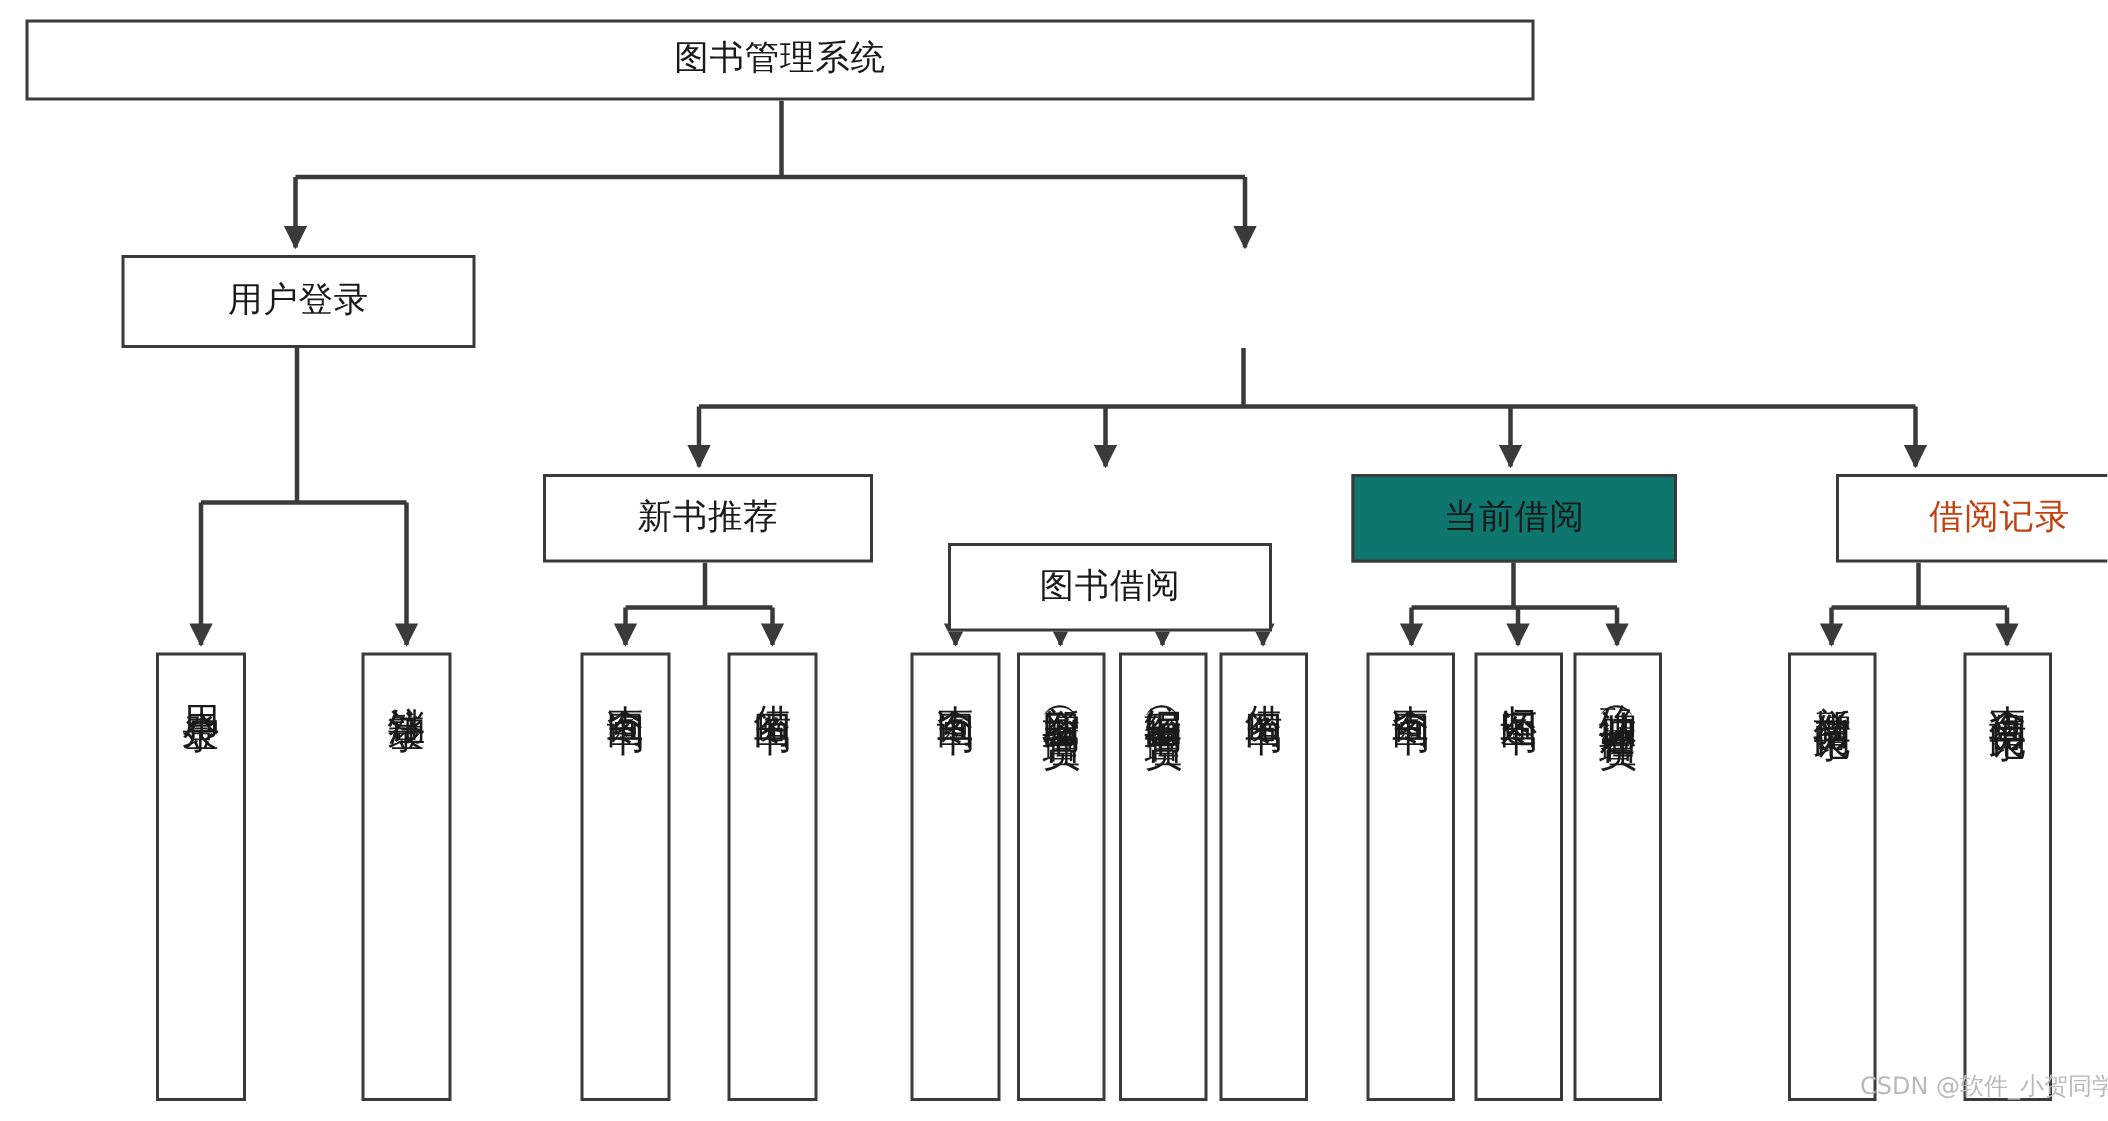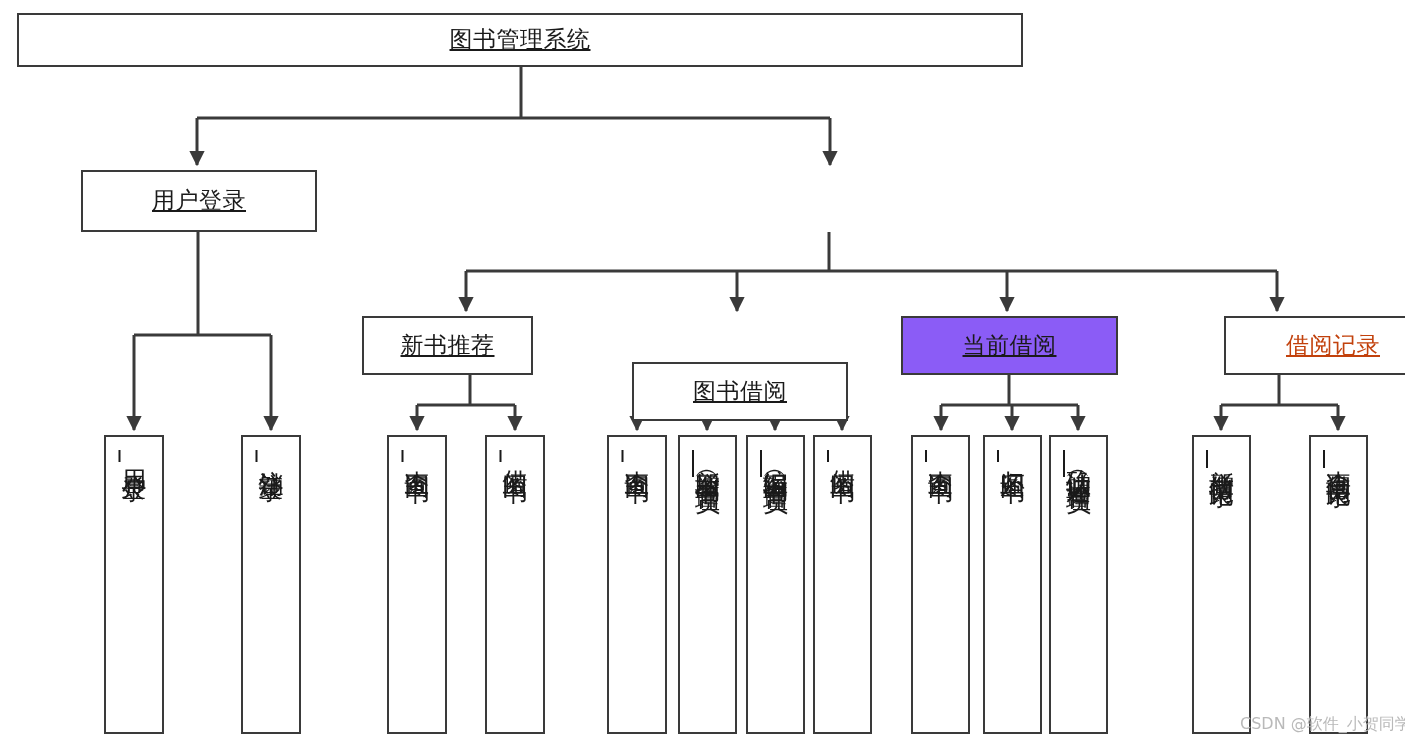--- a/index.html
+++ b/index.html
@@ -24,21 +24,20 @@
   }
   .node {
     position: absolute;
     box-sizing: border-box;
     background: #ffffff;
     border: 2.5px solid #3a3a3a;
     display: flex;
     align-items: center;
     justify-content: center;
     color: #1a1a1a;
-    text-decoration: underline;
   }
   .node .label {
     display: block;
     text-align: center;
     line-height: 1.18;
     white-space: nowrap;
   }
   .node.horiz .label {
     font-size: 23px;
     letter-spacing: 0.5px;
@@ -121,27 +120,27 @@
   </svg>
 
   <div class="node horiz" id="n-root" style="left: 17px; top: 13px; width: 1006px; height: 54px; border-color: rgb(58, 58, 58); background: rgb(255, 255, 255); color: rgb(26, 26, 26);">
     <span class="label">图书管理系统</span>
   </div>
 
   <div class="node horiz" id="n-l1-0" style="left: 81px; top: 170px; width: 236px; height: 62px; border-color: rgb(58, 58, 58); background: rgb(255, 255, 255); color: rgb(26, 26, 26);">
     <span class="label">用户登录</span>
   </div>
 
-  <div class="node horiz" id="n-l2-0" style="left: 362px; top: 316px; width: 171px; height: 59px; border-color: rgb(58, 58, 58); background: rgb(255, 255, 255); color: rgb(26, 26, 26);">
+  <div class="node horiz" id="n-l2-0" style="left: 362px; top: 316px; width: 220px; height: 59px; border-color: rgb(58, 58, 58); background: rgb(255, 255, 255); color: rgb(26, 26, 26);">
     <span class="label">新书推荐</span>
   </div>
   <div class="node horiz" id="n-l2-1" style="left: 632px; top: 316px; width: 216px; height: 59px; border-color: rgb(58, 58, 58); background: rgb(255, 255, 255); color: rgb(26, 26, 26); margin-top: 46px;">
     <span class="label">图书借阅</span>
   </div>
-  <div class="node horiz" id="n-l2-2" style="left: 901px; top: 316px; width: 217px; height: 59px; border-color: rgb(58, 58, 58); background: #8b5cf6; color: rgb(26, 26, 26);">
+  <div class="node horiz" id="n-l2-2" style="left: 901px; top: 316px; width: 217px; height: 59px; border-color: rgb(58, 58, 58); background: #0f766e; color: rgb(26, 26, 26);">
     <span class="label">当前借阅</span>
   </div>
   <div class="node horiz" id="n-l2-3" style="left: 1224px; top: 316px; width: 218px; height: 59px; border-color: rgb(58, 58, 58); background: rgb(255, 255, 255); color: #c2410c;">
     <span class="label">借阅记录</span>
   </div>
 
   <div class="node vert" id="n-lf-0" style="left: 104px; top: 435px; width: 60px; height: 299px; border-color: rgb(58, 58, 58); background: rgb(255, 255, 255); color: rgb(26, 26, 26);">
     <span class="label">用户登录</span>
   </div>
   <div class="node vert" id="n-lf-1" style="left: 241px; top: 435px; width: 60px; height: 299px; border-color: rgb(58, 58, 58); background: rgb(255, 255, 255); color: rgb(26, 26, 26);">

